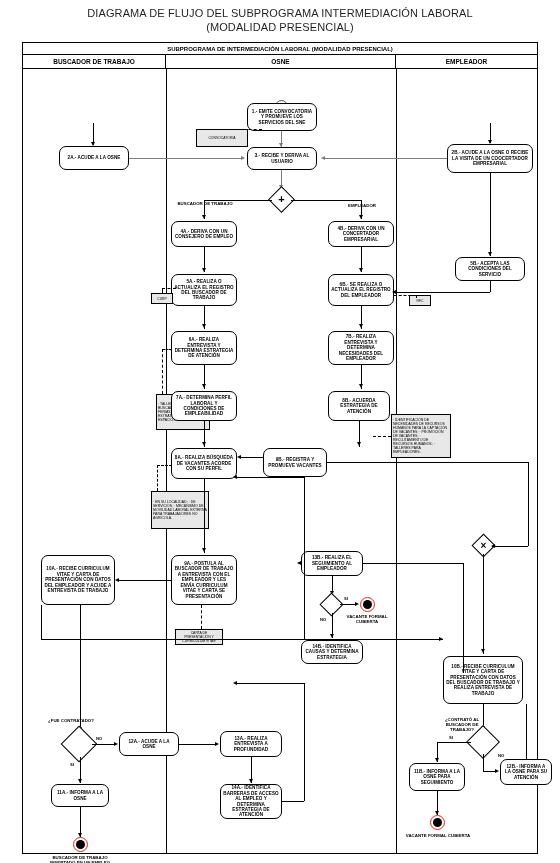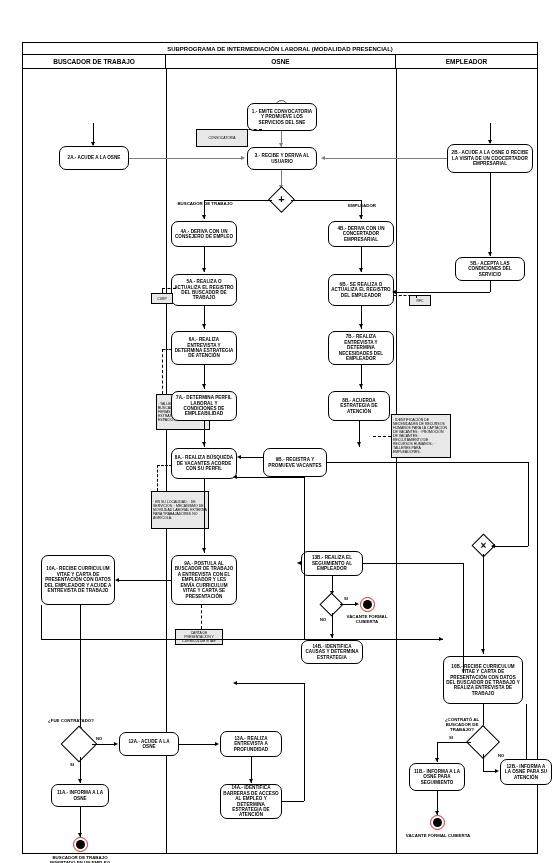--- a/index.html
+++ b/index.html
@@ -76,20 +76,22 @@
        border-top:4px solid #000;}
   .arr{border-top:2.5px solid transparent;border-bottom:2.5px solid transparent;
        border-left:4px solid #000;}
   .arl{border-top:2.5px solid transparent;border-bottom:2.5px solid transparent;
        border-right:4px solid #000;} 
 </style>
 </head>
 <body>
 
 <div id="title">
+  <div>DIAGRAMA DE FLUJO DEL SUBPROGRAMA INTERMEDIACIÓN LABORAL</div>
+  <div>(MODALIDAD PRESENCIAL)</div>
 </div>
 
 <div id="frame">
 
   <div class="band">SUBPROGRAMA DE INTERMEDIACIÓN LABORAL (MODALIDAD PRESENCIAL)</div>
 
   <div class="lanehdr" id="lh1">BUSCADOR DE TRABAJO</div>
   <div class="lanehdr" id="lh2">OSNE</div>
   <div class="lanehdr" id="lh3">EMPLEADOR</div>
 

